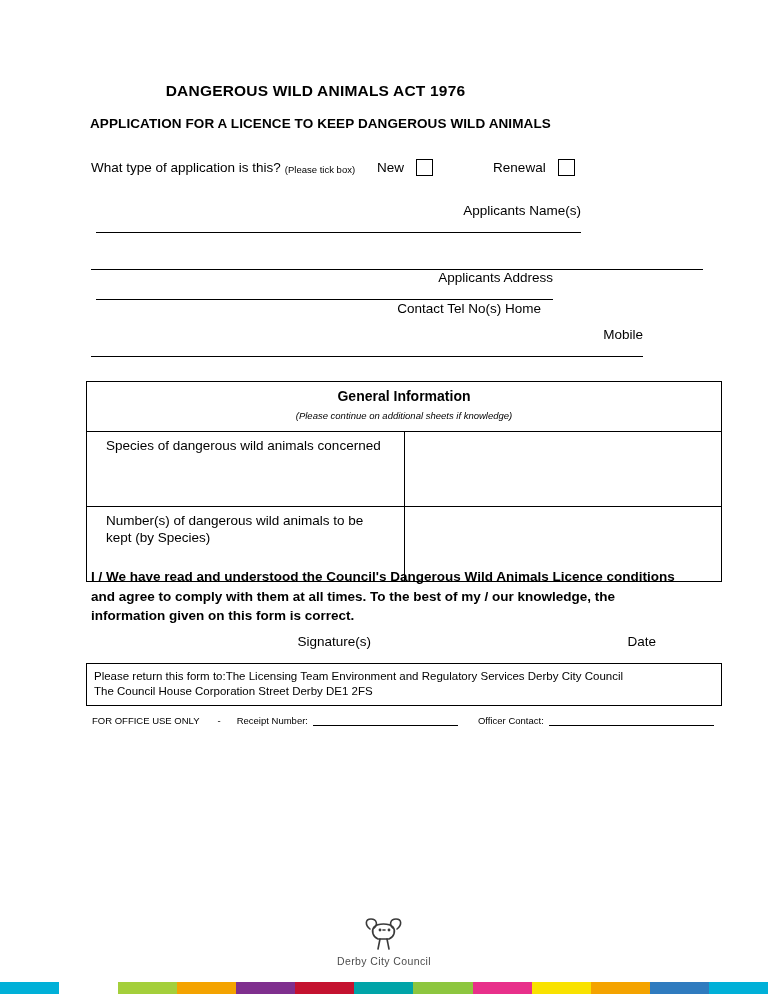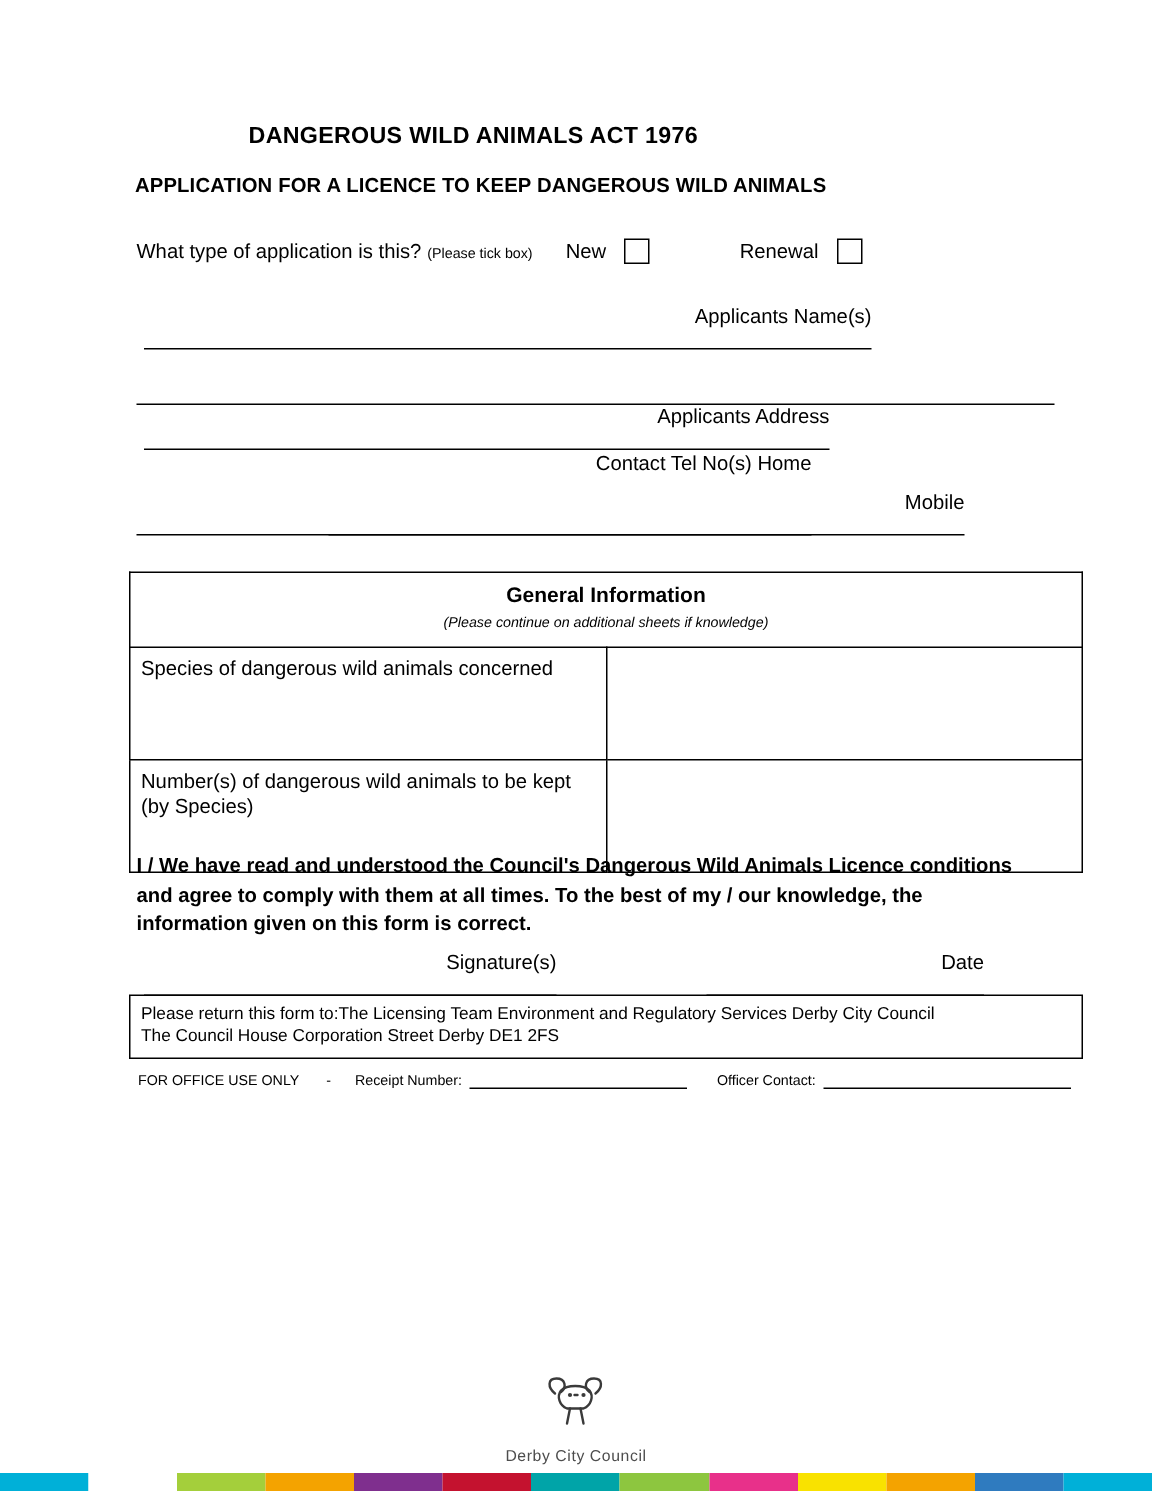--- a/index.html
+++ b/index.html
@@ -108,21 +108,21 @@
     position: absolute;
     top: 381px;
     left: 86px;
     width: 636px;
     border-collapse: collapse;
     table-layout: fixed;
   }
   .info-table td {
     border: 1.1px solid #000;
     vertical-align: top;
-    padding: 5px 7px;
+    padding: 5px 19px;
     font-size: 13.5px;
     line-height: 17px;
   }
   .info-table td.head {
     text-align: center;
     padding: 6px 4px 7px 4px;
   }
   .head-title {
     font-weight: bold;
     font-size: 14px;
@@ -188,21 +188,21 @@
   }
   .logo-mark {
     width: 56px;
     height: 36px;
     margin: 0 auto;
     display: block;
   }
   .logo-text {
     font-size: 10.5px;
     color: #4d4d4d;
-    margin-top: 13px;
+    margin-top: 3px;
     letter-spacing: 0.4px;
   }
 
   
   .color-strip {
     position: absolute;
     left: 0;
     bottom: 0;
     width: 768px;
     height: 12px;

